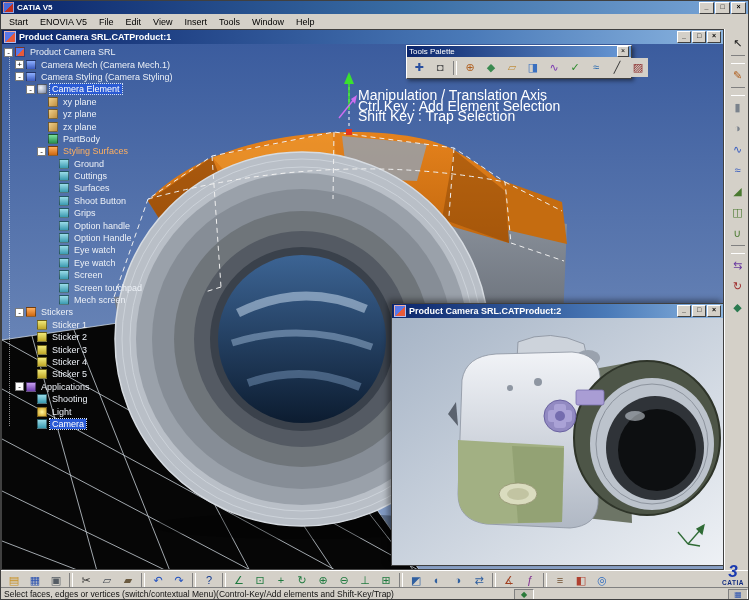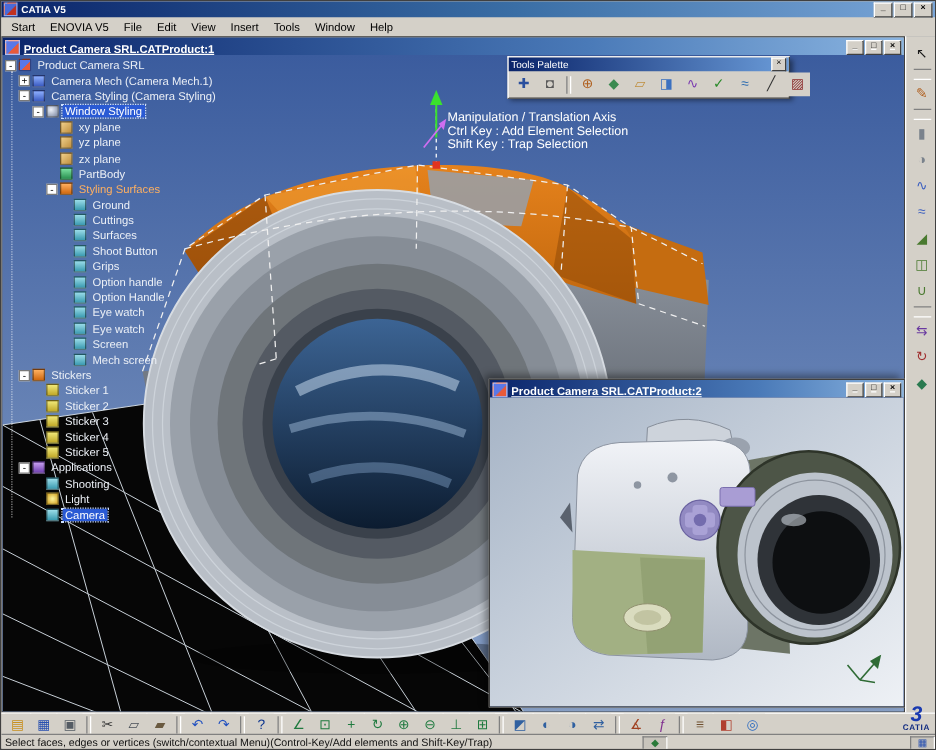--- a/index.html
+++ b/index.html
@@ -14,21 +14,21 @@
   .wbtn{width:13px;height:10px;background:#d4d0c8;border:1px solid;border-color:#fff #404040 #404040 #fff;
         font-size:7px;line-height:8px;text-align:center;color:#000;font-weight:bold;}
   .menubar{height:15px;background:#d4d0c8;border-bottom:1px solid #808080;display:flex;align-items:center;
            font-size:9px;color:#000;padding-left:2px;}
   .menu-item{padding:1px 6px;}
   .workarea{position:absolute;top:28px;left:0;width:749px;height:541px;background:#a0a4ac;}
   .doc{position:absolute;border:1px solid #404040;background:#d4d0c8;display:flex;flex-direction:column;box-sizing:border-box;}
   .doc1{left:0;top:0;width:723px;height:541px;z-index:1;}
   .doc2{left:390px;top:274px;width:333px;height:263px;z-index:30;box-shadow:-3px -3px 6px rgba(0,0,0,.4);}
   .doc-titlebar{height:14px;background:linear-gradient(90deg,#0a246a,#4a7ab8 65%,#8ab4e0);display:flex;
-                align-items:flex-end;gap:3px;padding:0 2px;color:#fff;font-size:9px;font-weight:bold;flex:none;text-decoration:underline;}
+                align-items:center;gap:3px;padding:0 2px;color:#fff;font-size:9px;font-weight:bold;flex:none;}
   .doc-titlebar .wbtn{width:12px;height:10px;}
   .doc-icon{width:10px;height:10px;background:linear-gradient(135deg,#5a78e8 55%,#e85a3a 55%);
             border:1px solid rgba(255,255,255,.5);flex:none;}
   .doc-viewport{position:relative;flex:1;overflow:hidden;background:#3b5c9e;}
   .doc-viewport svg{position:absolute;left:0;top:0;}
   
   .tree{position:absolute;left:2px;top:2px;width:178px;z-index:10;font-size:9px;color:#ecf0f6;}
   .rail{position:absolute;left:5px;top:10px;bottom:4px;border-left:1px dotted rgba(255,255,255,.55);}
   .trow{display:flex;align-items:center;height:12.4px;white-space:nowrap;position:relative;}
   .exp{width:9px;height:9px;flex:none;margin-right:2px;background:#fff;color:#000;border:1px solid #7a7a7a;
@@ -43,21 +43,21 @@
   .tico.partbody{background:linear-gradient(180deg,#7ae0a0,#2a9050);}
   .tico.surffolder{background:linear-gradient(180deg,#ffb060,#d06810);}
   .tico.node{background:linear-gradient(180deg,#9adce8,#3a9ab0);}
   .tico.sticker{background:linear-gradient(180deg,#f0e878,#c0a828);}
   .tico.appfolder{background:linear-gradient(180deg,#c8a0f0,#7040b0);}
   .tico.light{background:radial-gradient(circle,#fff8a0,#d0a020);}
   .tlabel{padding:0 2px;}
   .tlabel.sel{background:#2a5ad4;color:#fff;outline:1px dotted #cfe0ff;}
   .tlabel.wo{color:#ffb060;}
   
-  .hud{position:absolute;left:356px;top:46px;color:#fff;font-size:10px;line-height:10.5px;z-index:12;}
+  .hud{position:absolute;left:356px;top:46px;color:#fff;font-size:14px;line-height:10.5px;z-index:12;}
   
   .palette{position:absolute;left:404px;top:1px;width:224px;background:#d4d0c8;border:1px solid;
            border-color:#fff #404040 #404040 #fff;box-shadow:2px 2px 4px rgba(0,0,0,.45);z-index:20;}
   .palette-titlebar{height:11px;background:linear-gradient(90deg,#0a246a,#6a9bd8);color:#fff;font-size:8px;
                     display:flex;align-items:center;padding:0 2px;}
   .palette-close{margin-left:auto;width:10px;height:9px;background:#d4d0c8;color:#000;border:1px solid;
                  border-color:#fff #404040 #404040 #fff;font-size:7px;line-height:7px;text-align:center;}
   .palette-body{display:flex;align-items:center;padding:1px 2px;gap:1px;}
   
   .tbico{width:18px;height:17px;display:inline-flex;align-items:center;justify-content:center;
@@ -234,21 +234,21 @@
               <span class="tlabel">Camera Mech (Camera Mech.1)</span>
             </div>
             <div class="trow" style="padding-left: 11px;">
               <span class="exp">-</span>
               <span class="tico component"></span>
               <span class="tlabel">Camera Styling (Camera Styling)</span>
             </div>
             <div class="trow" style="padding-left: 22px;">
               <span class="exp">-</span>
               <span class="tico gear"></span>
-              <span class="tlabel sel">Window Styling</span>
+              <span class="tlabel sel">Camera Element</span>
             </div>
             <div class="trow" style="padding-left: 33px;">
               <span class="exp spacer"></span>
               <span class="tico plane"></span>
               <span class="tlabel">xy plane</span>
             </div>
             <div class="trow" style="padding-left: 33px;">
               <span class="exp spacer"></span>
               <span class="tico plane"></span>
               <span class="tlabel">yz plane</span>
@@ -310,20 +310,25 @@
             </div>
             <div class="trow" style="padding-left: 44px;">
               <span class="exp spacer"></span>
               <span class="tico node"></span>
               <span class="tlabel">Eye watch</span>
             </div>
             <div class="trow" style="padding-left: 44px;">
               <span class="exp spacer"></span>
               <span class="tico node"></span>
               <span class="tlabel">Screen</span>
+            </div>
+            <div class="trow" style="padding-left: 44px;">
+              <span class="exp spacer"></span>
+              <span class="tico node"></span>
+              <span class="tlabel">Screen touchpad</span>
             </div>
             <div class="trow" style="padding-left: 44px;">
               <span class="exp spacer"></span>
               <span class="tico node"></span>
               <span class="tlabel">Mech screen</span>
             </div>
             <div class="trow" style="padding-left: 11px;">
               <span class="exp">-</span>
               <span class="tico surffolder"></span>
               <span class="tlabel">Stickers</span>

